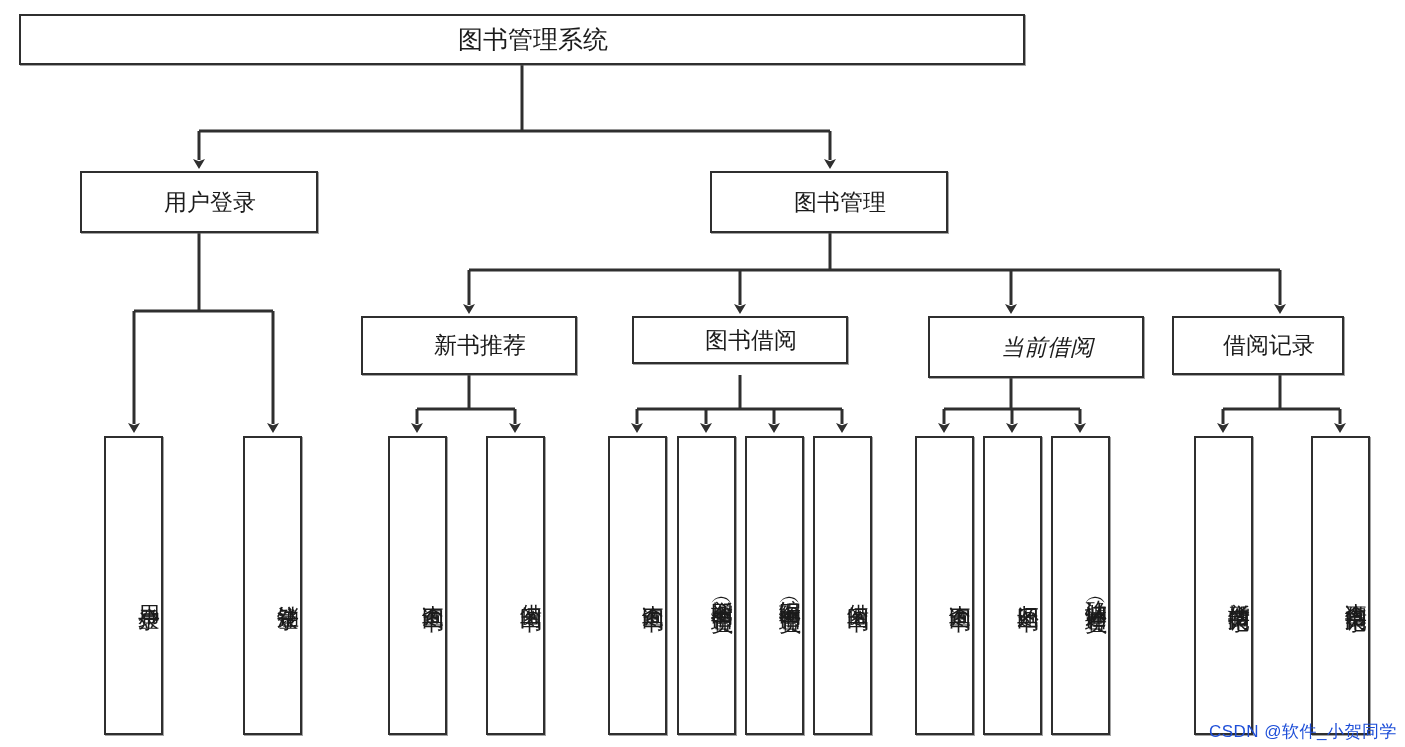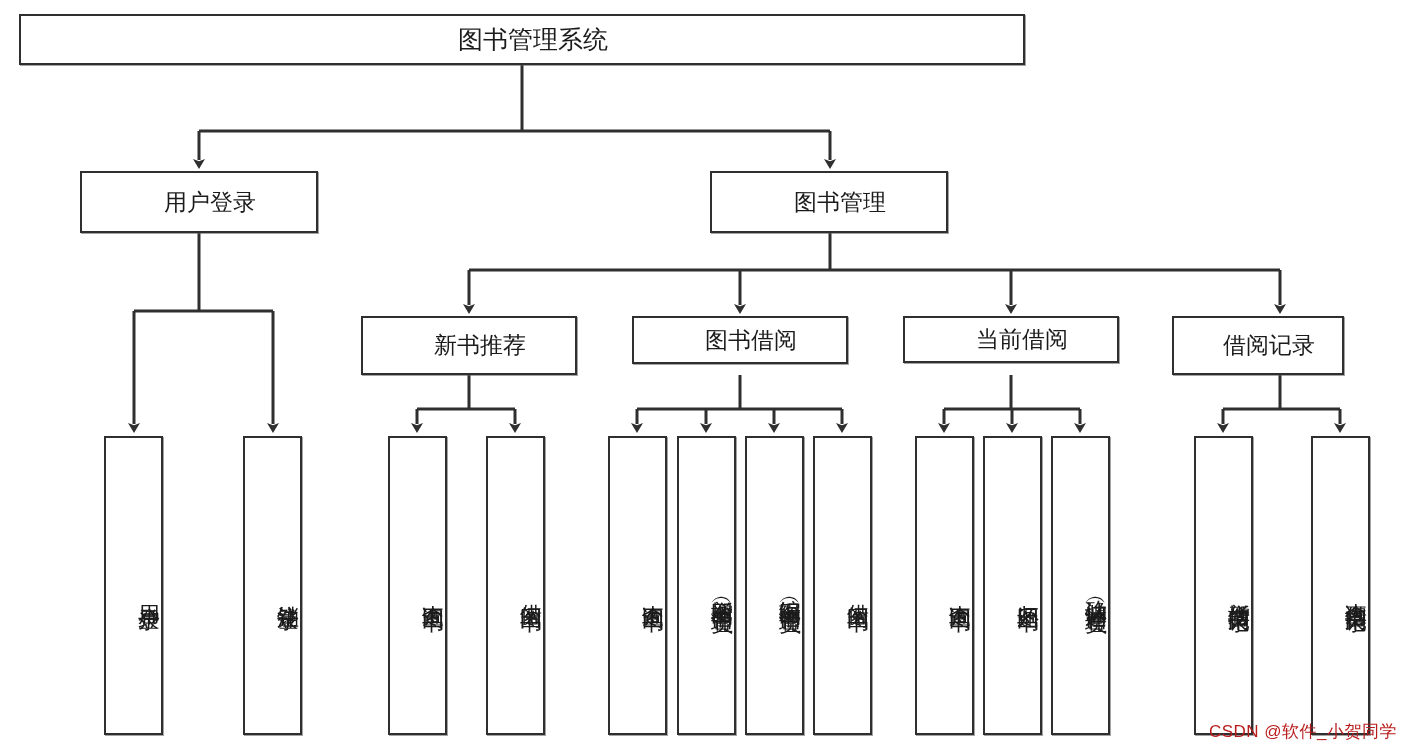--- a/index.html
+++ b/index.html
@@ -132,21 +132,21 @@
   <div class="node level2" style="left: 361px; top: 316px; width: 216px; height: 59px; border-color: rgb(47, 47, 47); background: rgb(255, 255, 255); color: rgb(27, 27, 27);">
     <span class="label">新书推荐</span>
   </div>
 
   <div class="node level1" style="left: 710px; top: 171px; width: 238px; height: 62px; border-color: rgb(47, 47, 47); background: rgb(255, 255, 255); color: rgb(27, 27, 27);">
     <span class="label">图书管理</span>
   </div>
   <div class="node level2" style="left: 632px; top: 316px; width: 216px; height: 48px; border-color: rgb(47, 47, 47); background: rgb(255, 255, 255); color: rgb(27, 27, 27);">
     <span class="label">图书借阅</span>
   </div>
-  <div class="node level2" style="left: 903px; top: 316px; width: 216px; height: 47px; border-color: rgb(47, 47, 47); background: rgb(255, 255, 255); color: rgb(27, 27, 27);">
+  <div class="node level2" style="left: 928px; top: 316px; width: 216px; height: 62px; border-color: rgb(47, 47, 47); background: rgb(255, 255, 255); color: rgb(27, 27, 27); font-style: italic;">
     <span class="label">当前借阅</span>
   </div>
   <div class="node level2" style="left: 1172px; top: 316px; width: 172px; height: 59px; border-color: rgb(47, 47, 47); background: rgb(255, 255, 255); color: rgb(27, 27, 27);">
     <span class="label">借阅记录</span>
   </div>
 
   <div class="node leaf" style="left: 104px; top: 436px; width: 59px; height: 299px; border-color: rgb(47, 47, 47); background: rgb(255, 255, 255); color: rgb(27, 27, 27);">
     <span class="label">用户登录</span>
   </div>
   <div class="node leaf" style="left: 243px; top: 436px; width: 59px; height: 299px; border-color: rgb(47, 47, 47); background: rgb(255, 255, 255); color: rgb(27, 27, 27);">
@@ -179,14 +179,14 @@
   <div class="node leaf" style="left: 1051px; top: 436px; width: 59px; height: 299px; border-color: rgb(47, 47, 47); background: rgb(255, 255, 255); color: rgb(27, 27, 27);">
     <span class="label">确认归还（管理员）</span>
   </div>
   <div class="node leaf" style="left: 1194px; top: 436px; width: 59px; height: 299px; border-color: rgb(47, 47, 47); background: rgb(255, 255, 255); color: rgb(27, 27, 27);">
     <span class="label">新增借阅记录</span>
   </div>
   <div class="node leaf" style="left: 1311px; top: 436px; width: 59px; height: 299px; border-color: rgb(47, 47, 47); background: rgb(255, 255, 255); color: rgb(27, 27, 27);">
     <span class="label">查询借阅记录</span>
   </div>
 
-  <div id="watermark" style="color: #b91c1c; margin-left: 20px;">CSDN @软件_小贺同学</div>
+  <div id="watermark" style="color: #1d4ed8; margin-left: 20px;">CSDN @软件_小贺同学</div>
 </div>
 
 </body></html>

